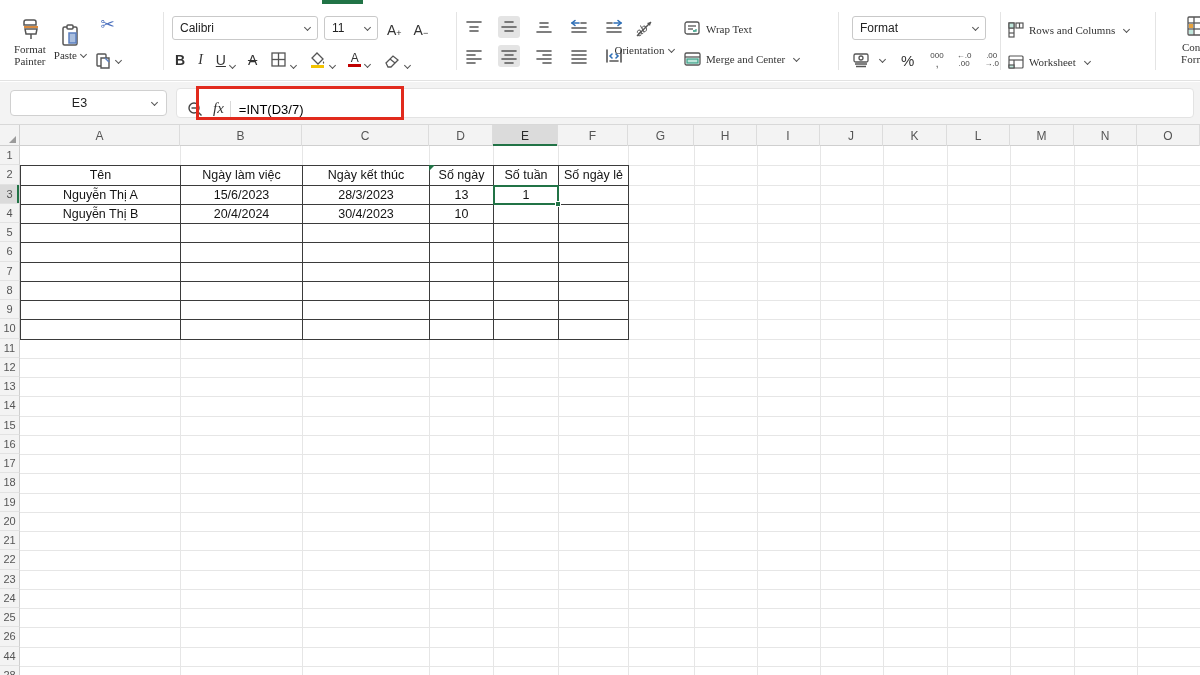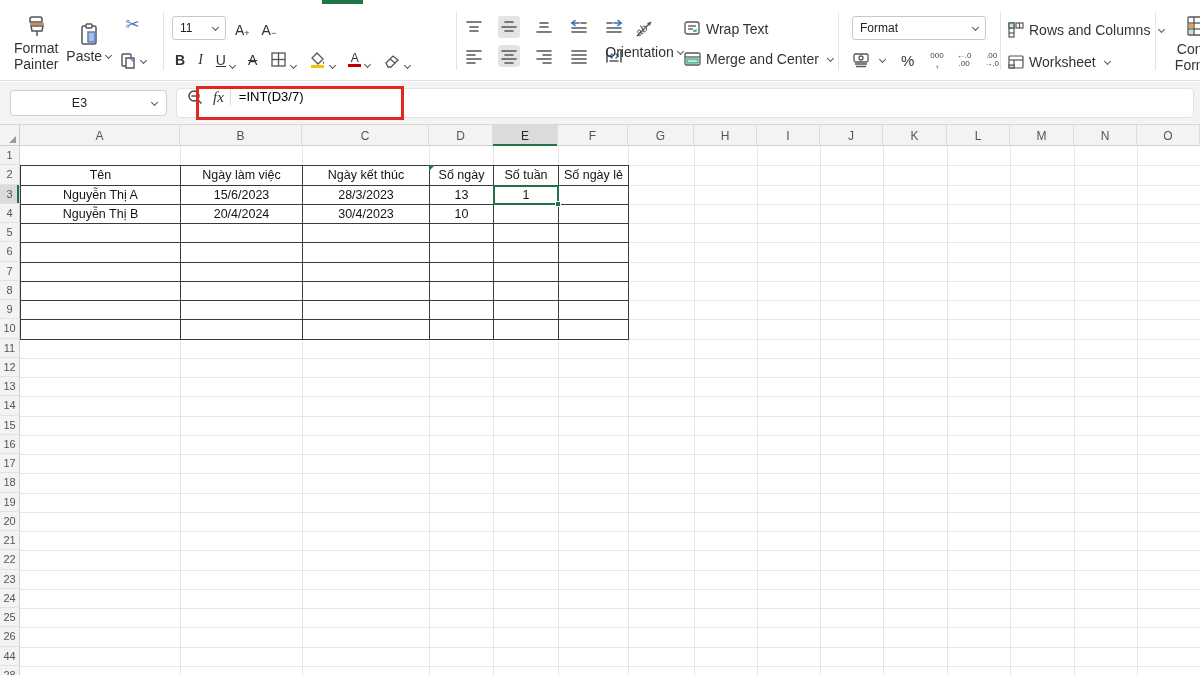--- a/index.html
+++ b/index.html
@@ -6,21 +6,21 @@
   html,body { width:1200px; height:675px; overflow:hidden; }
   body { position:relative; font-family:"Liberation Sans",sans-serif; background:#fff; color:#333; }
 
   
   .ribbon { position:absolute; left:0; top:0; width:1200px; height:81px; background:#fff; border-bottom:1px solid #e2e2e2; }
   .tab-indicator { position:absolute; left:322px; top:0; width:41px; height:4px; background:#217346; }
   .vdiv { position:absolute; top:12px; height:58px; width:1px; background:#e4e4e4; }
   .grp { position:absolute; }
   .icon-btn { display:flex; align-items:center; justify-content:center; cursor:pointer; }
   .chev { display:inline-block; width:5px; height:5px; border-right:1.4px solid #555; border-bottom:1.4px solid #555; transform:rotate(45deg); margin-left:4px; margin-top:-2px; flex:none; }
-  .lbl { font-size:14px; color:#333; white-space:nowrap; }
+  .lbl { font-size:11px; color:#333; white-space:nowrap;font-family:Liberation Serif, serif; }
 
   
   .clip-col { display:flex; flex-direction:column; align-items:center; }
   .combo { display:flex; align-items:center; background:#fff; border:1px solid #c9c9c9; border-radius:3px; height:24px; padding:0 7px; font-size:12px; color:#222; }
   .combo .chev { margin-left:auto; }
 
   .fmt-row2 { display:flex; align-items:center; gap:7px; }
   .tbtn { display:flex; align-items:flex-end; font-size:14px; color:#333; padding:2px 3px; border-radius:3px; cursor:pointer; }
 
   
@@ -32,21 +32,21 @@
 
   .big-cmd { display:flex; flex-direction:column; align-items:center; cursor:pointer; }
   .small-cmd { display:flex; align-items:center; gap:5px; cursor:pointer; height:22px; }
 
   .two-line-num { font-size:8px; line-height:8px; color:#444; text-align:center; cursor:pointer; }
 
   
   .fstrip { position:absolute; left:0; top:82px; width:1200px; height:43px; background:#f3f3f3; border-bottom:1px solid #d8d8d8; }
   .name-box { position:absolute; left:10px; top:90px; width:157px; height:26px; background:#fff; border:1px solid #d0d0d0; border-radius:4px; display:flex; align-items:center; font-size:12.5px; color:#222; }
   .name-box .nb-text { flex:1; text-align:center; }
-  .fx-bar { position:absolute; left:176px; top:88px; width:1018px; height:30px; background:#fff; border:1px solid #e3e3e3; border-radius:4px; display:flex; align-items:flex-start; }
+  .fx-bar { position:absolute; left:176px; top:88px; width:1018px; height:30px; background:#fff; border:1px solid #e3e3e3; border-radius:4px; display:flex; align-items:flex-end; }
   .fx-sep { width:1px; height:16px; background:#d9d9d9; margin:0 8px 0 6px; }
   .fx-glyph { font-family:"Liberation Serif",serif; font-style:italic; font-size:15px; color:#333; margin-left:10px; }
   .formula-text { font-size:13px; color:#000; }
   .red-box { position:absolute; left:196px; top:86px; width:208px; height:34px; border:3px solid #e12a1d; z-index:60; pointer-events:none; }
 
   
   .sheet { position:absolute; left:0; top:125px; width:1200px; height:550px; background:#fff; overflow:hidden; }
   .colhead-strip { position:absolute; left:0; top:0; width:1200px; height:21px; background:#f3f3f3; border-bottom:1px solid #cfcfcf; }
   .corner-box { position:absolute; left:0; top:0; width:20px; height:21px; border-right:1px solid #cfcfcf; }
   .corner-tri { position:absolute; right:3px; bottom:3px; width:0; height:0; border-left:7px solid transparent; border-bottom:7px solid #9b9b9b; }
@@ -107,20 +107,24 @@
         </span>
         <span class="chev"></span>
       </span>
     </div>
   </div>
 
   <div class="vdiv" style="left:163px;"></div>
 
   <div class="grp" style="left:172px; top:16px; width:280px;">
     <div style="display:flex; gap:6px;">
+      <div class="combo" style="width:146px;">
+        <span>Calibri</span>
+        <span class="chev"></span>
+      </div>
       <div class="combo" style="width:54px;">
         <span>11</span>
         <span class="chev"></span>
       </div>
       <div class="tbtn" style="font-size:14px;">
         <span>A</span>
           <sup style="font-size:9px;">+</sup>
       </div>
       <div class="tbtn" style="font-size:14px;">
         <span>A</span>

